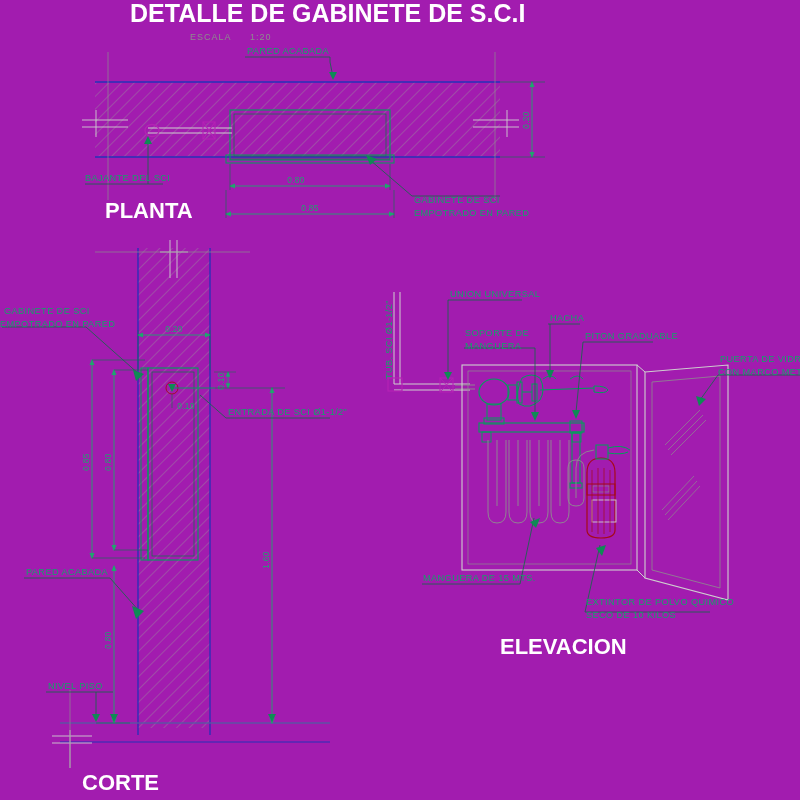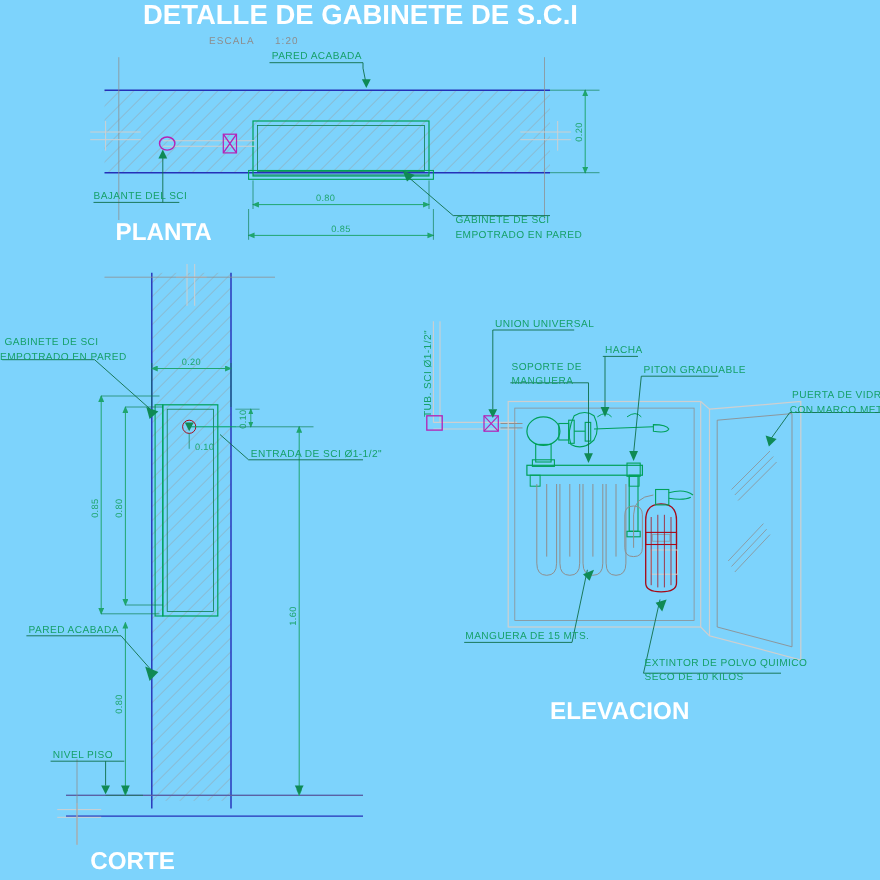--- a/index.html
+++ b/index.html
@@ -1,18 +1,18 @@
 <!DOCTYPE html>
 <html><head>
 <meta charset="utf-8">
 <style>
   html,body{margin:0;padding:0;background:#000;}
   body{width:800px;height:800px;overflow:hidden;
        font-family:"Liberation Sans", sans-serif;}
-  #stage{position:relative;width:800px;height:800px;background:#7dd3fc;}
+  #stage{position:relative;width:800px;height:800px;background:#a21caf;}
   svg#cad{position:absolute;left:0;top:0;width:800px;height:800px;display:block;}
   .ttl{font-family:"Liberation Sans", sans-serif;font-weight:bold;fill:#ffffff;}
   .viewttl{font-family:"Liberation Sans", sans-serif;font-weight:bold;fill:#ffffff;font-size:22px;}
   .anno{font-family:"Liberation Sans", sans-serif;fill:#16a06a;font-size:9.2px;letter-spacing:.4px;}
   .dimtx{font-family:"Liberation Sans", sans-serif;fill:#1fa56e;font-size:8.4px;letter-spacing:.3px;}
   .scal{font-family:"Liberation Sans", sans-serif;fill:#8d8d8d;font-size:9px;letter-spacing:1px;}
   .grn{stroke:#00a05a;fill:none;}
   .grn2{stroke:#0a7a46;fill:none;}
   .wht{stroke:#cfcfcf;fill:none;}
   .wht2{stroke:#8e8e8e;fill:none;}

